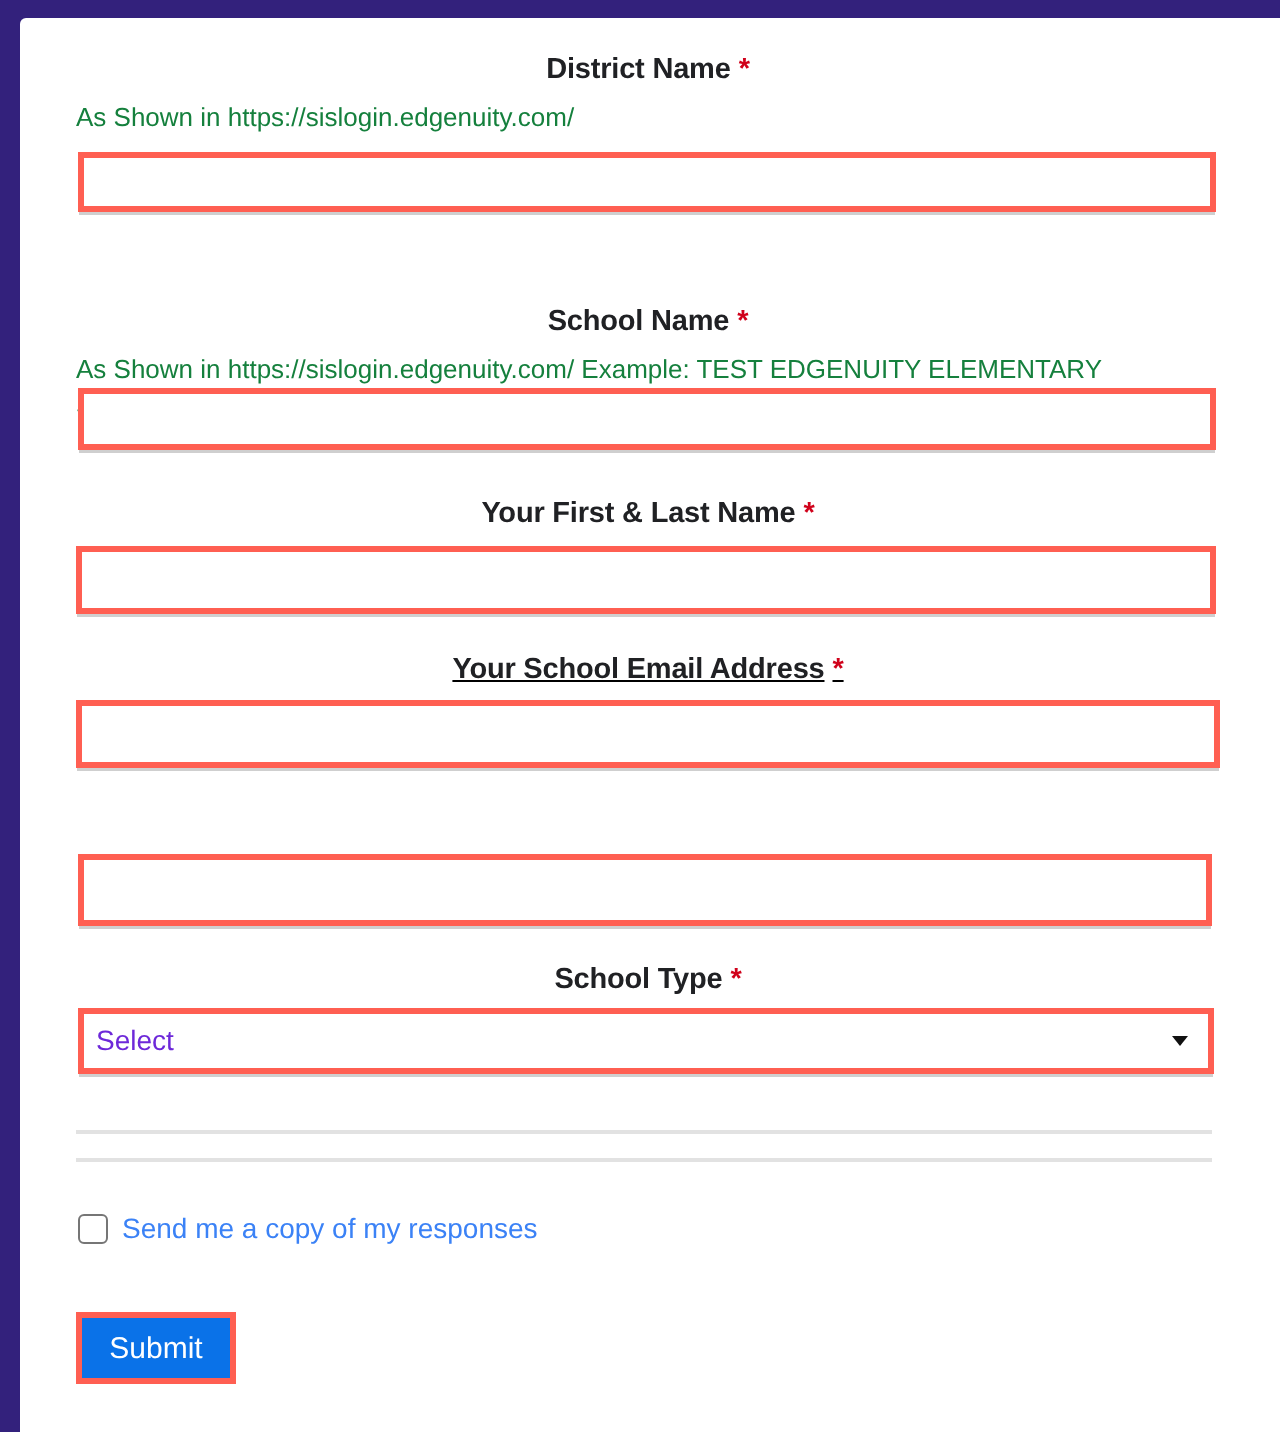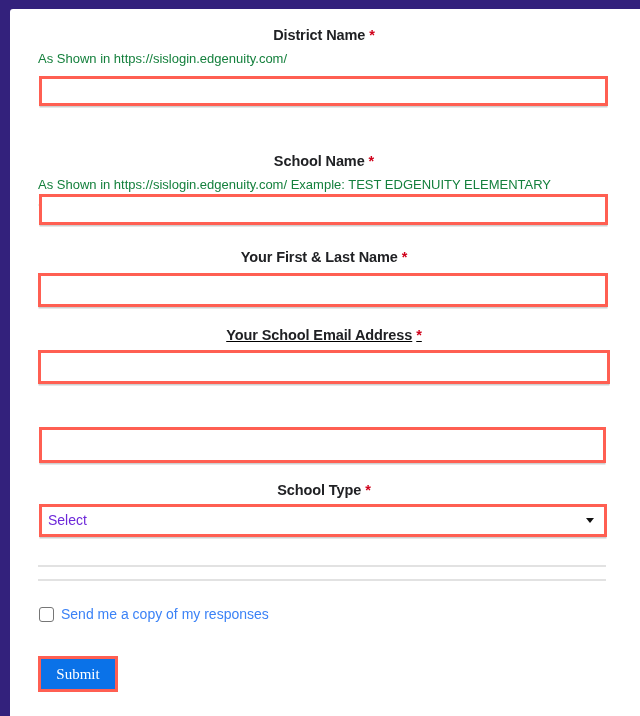--- a/index.html
+++ b/index.html
@@ -59,21 +59,21 @@
     position: absolute; left: 51px; top: 597px;
     font-size: 14px; color: #3b82f6; line-height: 16px;
   }
   .submit-wrap {
     position: absolute; left: 28px; top: 647px;
     width: 80px; height: 36px;
     border: 3px solid #ff5f52; box-sizing: border-box; background: #0a72e8;
   }
   .submit-btn {
     width: 100%; height: 100%; border: none; background: #0a72e8;
-    color: #fff; font-size: 15px; font-family: Liberation Serif, serif;
+    color: #fff; font-size: 15px; font-family: Liberation Sans, sans-serif;
     cursor: pointer; padding: 0;
   }
 </style>
 </head>
 <body>
 
 <div class="panel">
 
   <div class="field" style="top:17px;">
     <div class="label"><span>District Name</span><span class="req">*</span></div>

